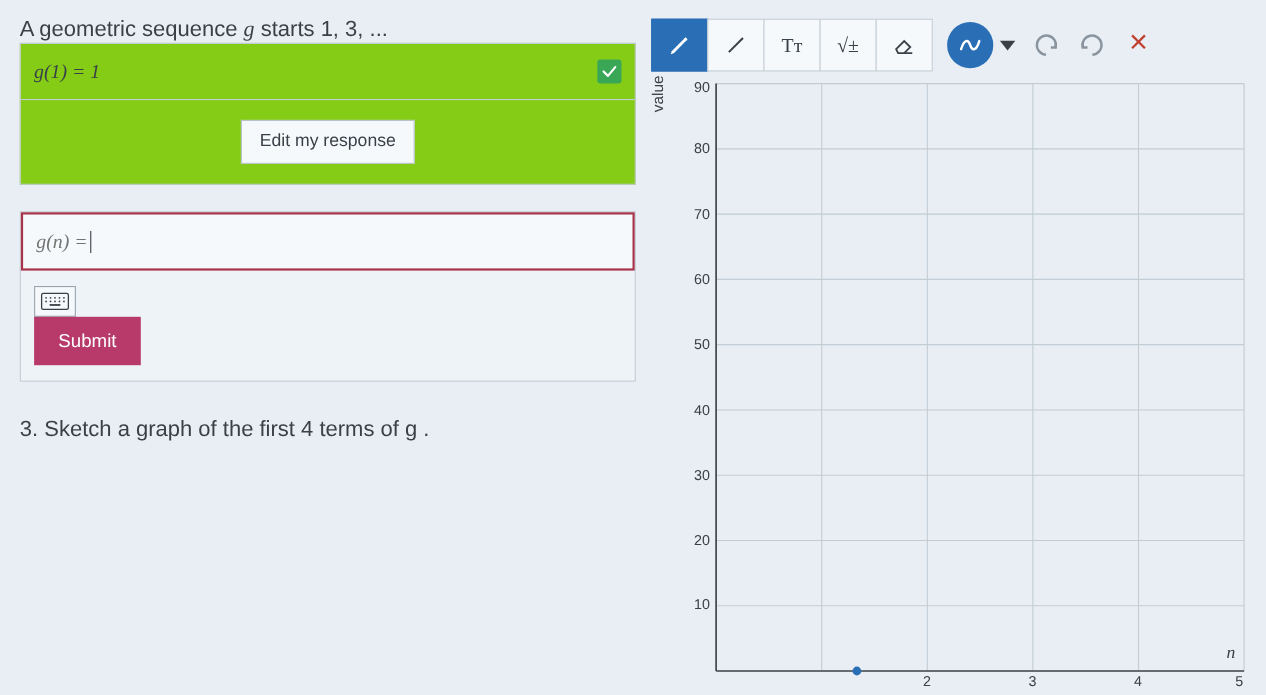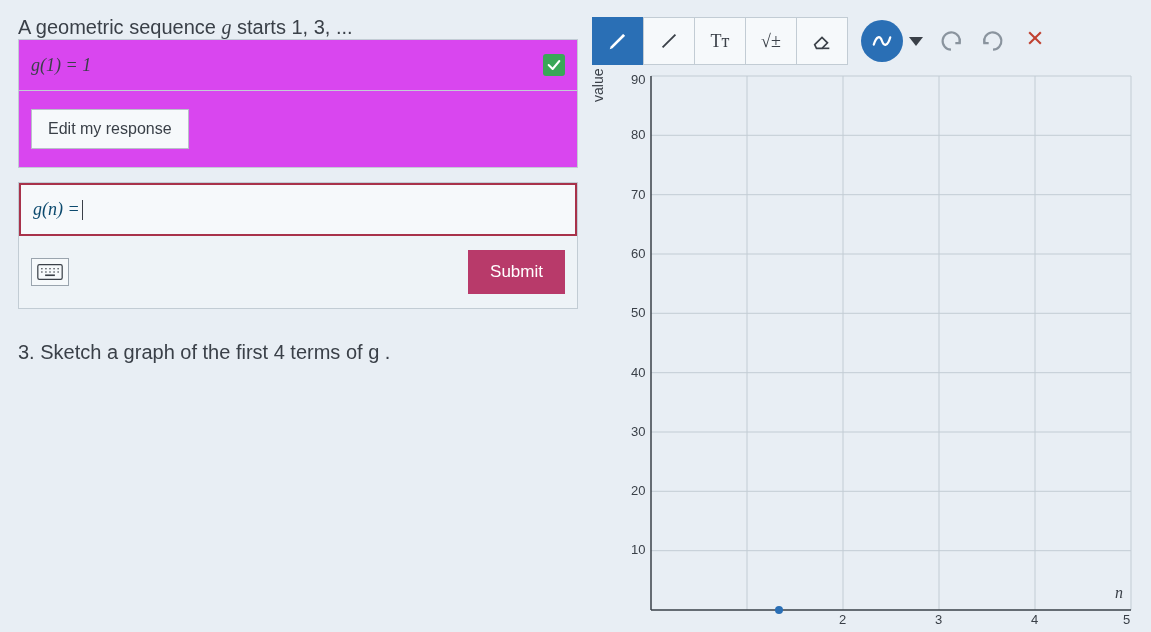--- a/index.html
+++ b/index.html
@@ -17,38 +17,38 @@
   .left { flex: 0 0 560px; }
   .right { flex: 1; }
 
   .problem-intro { font-size: 20px; color: #3a4048; }
   .problem-intro .var { font-style: italic; font-family: Georgia, serif; }
 
   .q-text { font-size: 20px; color: #3a4048; line-height: 1.35; margin-bottom: 14px; }
 
   .answer-box {
     border: 1px solid #c2ccd4;
-    background: #d946ef;
-    margin-bottom: 14px;
+    background: #84cc16;
+    margin-bottom: 24px;
   }
   .answer-row1 {
     padding: 14px 12px;
     display: flex; align-items: center; justify-content: space-between;
     border-bottom: 1px solid #c2ccd4;
     font-size: 18px;
     color: #3a4048;
   }
   .answer-row1 .mathlbl { font-style: italic; font-family: Georgia, serif; }
   .check {
     width: 22px; height: 22px; background: #3aa757; border-radius: 3px;
     display: inline-flex; align-items: center; justify-content: center;
     color: #fff;
   }
   .check svg { width: 16px; height: 16px; }
-  .answer-row2 { padding: 18px 12px; display:flex; justify-content:flex-start; }
+  .answer-row2 { padding: 18px 12px; display:flex; justify-content:center; }
   .edit-btn {
     border: 1px solid #b8c0c8;
     background: #f6f9fb;
     padding: 10px 16px;
     font-size: 16px;
     color: #3a4048;
     cursor: pointer;
   }
 
   .input-box-outer {
@@ -56,30 +56,31 @@
     background: #eef3f7;
     padding: 0;
     margin-bottom: 30px;
   }
   .input-box {
     border: 2px solid #a8324a;
     background: #f6f9fb;
     margin: 0;
     padding: 14px 12px;
     font-size: 18px;
-    color: #0c4a6e;
+    color: #737373;
     display: flex; align-items: center;
   }
   .input-box .mathlbl { font-style: italic; font-family: Georgia, serif; }
   .cursor-bar {
     display:inline-block; width:1px; height:20px; background:#3a4048; margin-left:2px;
   }
   .input-row2 {
-    display:flex; justify-content:space-between; align-items:center;
+    display:flex; justify-content:space-between; align-items:flex-start;
     padding: 14px 12px;
+    flex-direction: column;
   }
   .kbd-btn {
     width: 38px; height: 28px; border:1px solid #9aa4ae; background:#f6f9fb;
     display:inline-flex; align-items:center; justify-content:center;
     cursor:pointer;
   }
   .kbd-btn svg { width: 26px; height: 18px; }
   .submit-btn {
     background: #b83a6a;
     color: #fff;

